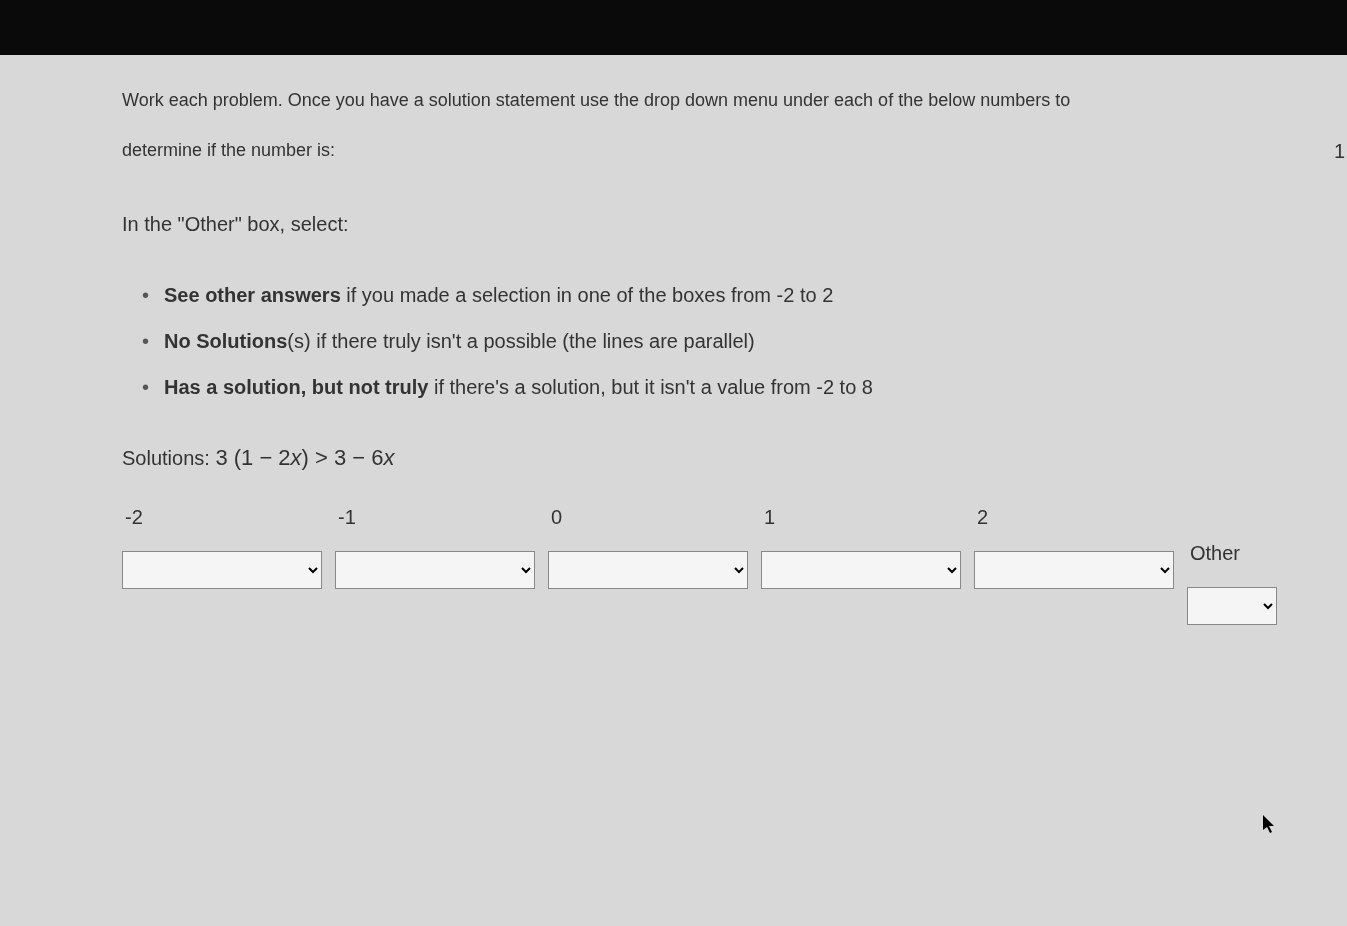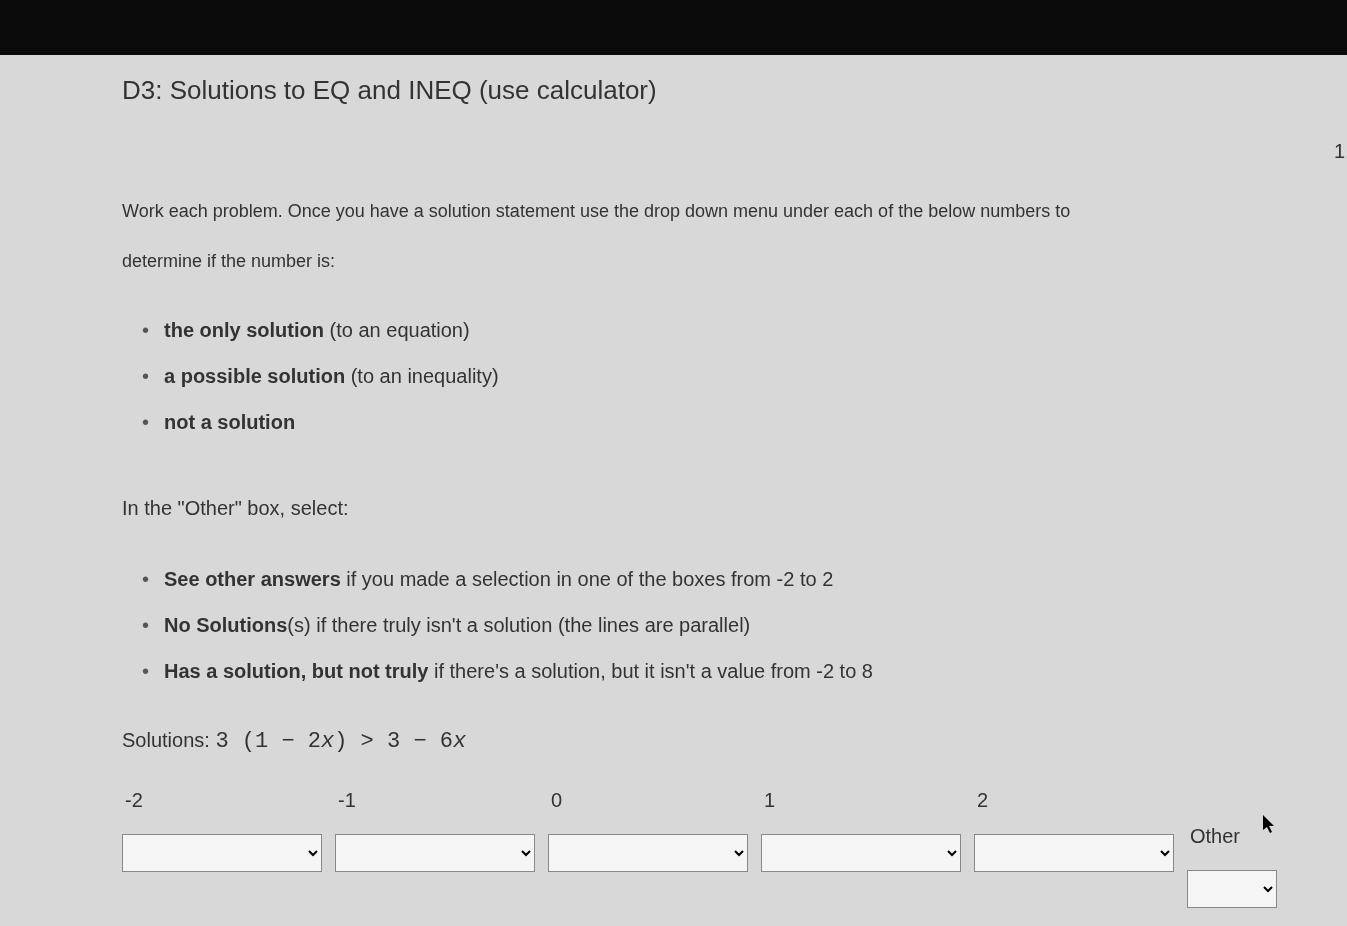--- a/index.html
+++ b/index.html
@@ -69,21 +69,21 @@
       line-height: 2.8;
       margin-bottom: 20px;
     }
     .inequality-line {
       font-size: 20px;
       color: #333;
       margin-top: 30px;
       margin-bottom: 35px;
     }
     .math-expr {
-      font-family: Liberation Mono, monospace;
+      font-family: Liberation Sans, sans-serif;
       font-size: 22px;
     }
     .math-var {
       font-style: italic;
     }
     .options-row {
       display: flex;
       gap: 8px;
       padding-left: 122px;
       padding-right: 40px;
@@ -134,38 +134,32 @@
   </style>
 </head>
 <body>
 
 <div class="top-bar"></div>
 
 <div class="content-area">
   <span class="page-num">1</span>
 
   <div class="question-wrapper">
-    <h1 class="page-title">D3: Solutions to EQ and INEQ (use calculator)</h1>
 
     <div class="instruction-text">
       <span>Work each problem.  Once you have a solution statement use the drop down menu under each of the below numbers to</span><br>
       <span>determine if the number is:</span>
     </div>
 
-    <ul class="bullet-list">
-      <li><span class="bold">the only solution</span><span> (to an equation)</span></li>
-      <li><span class="bold">a possible solution</span><span> (to an inequality)</span></li>
-      <li><span class="bold">not a solution</span><span></span></li>
-    </ul>
 
     <div class="other-instruction">In the "Other" box, select:</div>
 
     <ul class="bullet-list">
       <li><span class="bold">See other answers</span><span> if you made a selection in one of the boxes from -2 to 2</span></li>
-      <li><span class="bold">No Solutions</span><span>(s)</span><span> if there truly isn't a solution (the lines are parallel)</span></li>
+      <li><span class="bold">No Solutions</span><span>(s)</span><span> if there truly isn't a possible (the lines are parallel)</span></li>
       <li><span class="bold">Has a solution, but not truly</span><span> if there's a solution, but it isn't a value from -2 to 8</span></li>
     </ul>
 
     <div class="inequality-line">
       <span>Solutions:  </span><span class="math-expr">3 (1 − 2<span class="math-var">x</span>) &gt; 3 − 6<span class="math-var">x</span></span>
     </div>
   </div>
 
   <div class="options-row">
     <div class="option-col">

